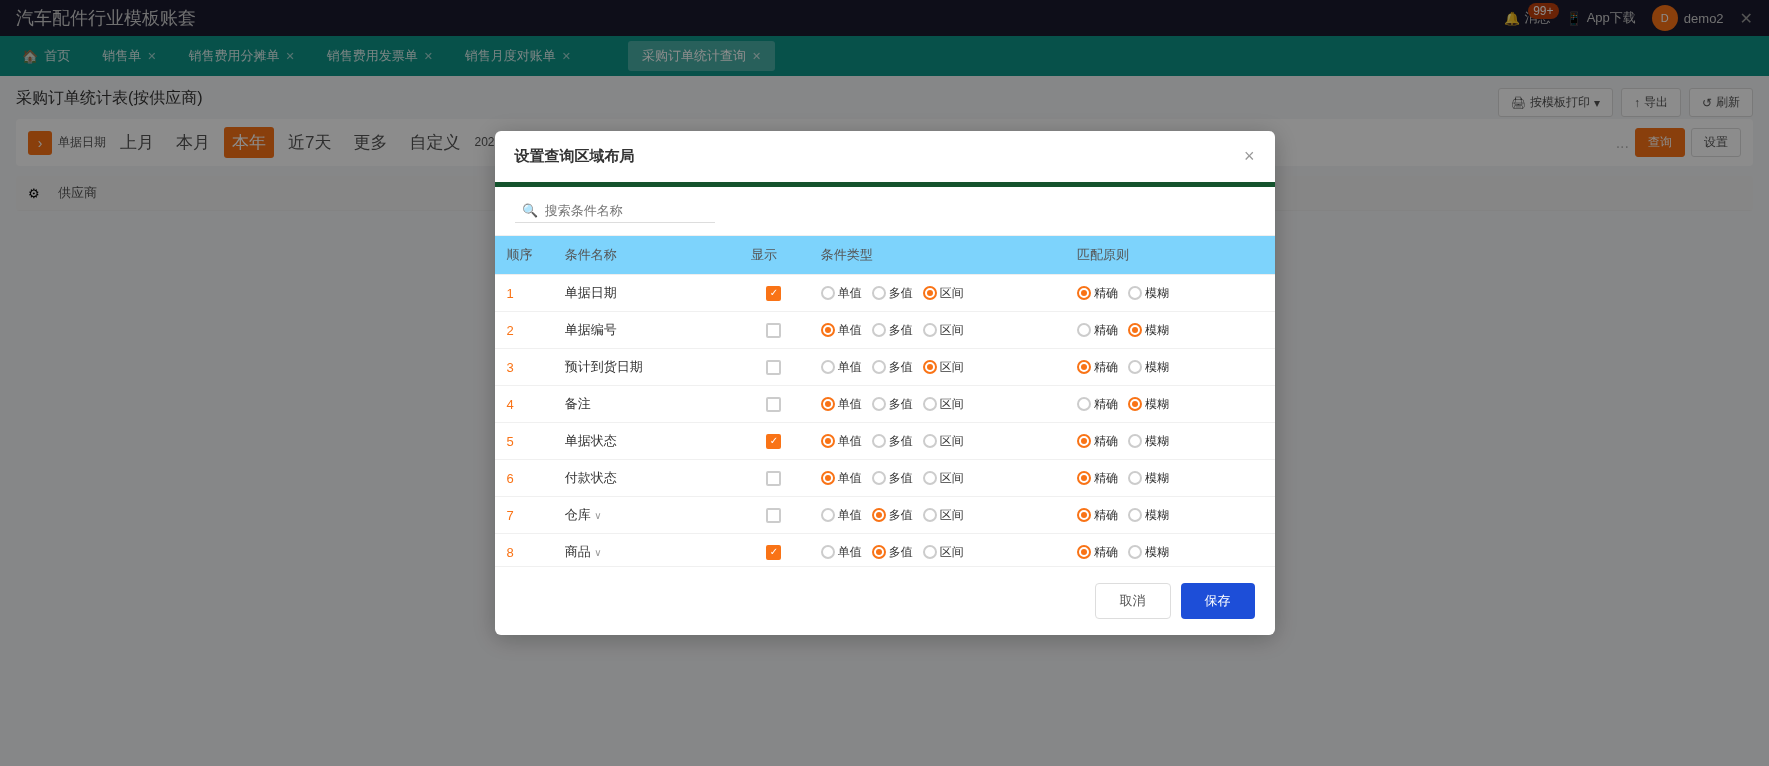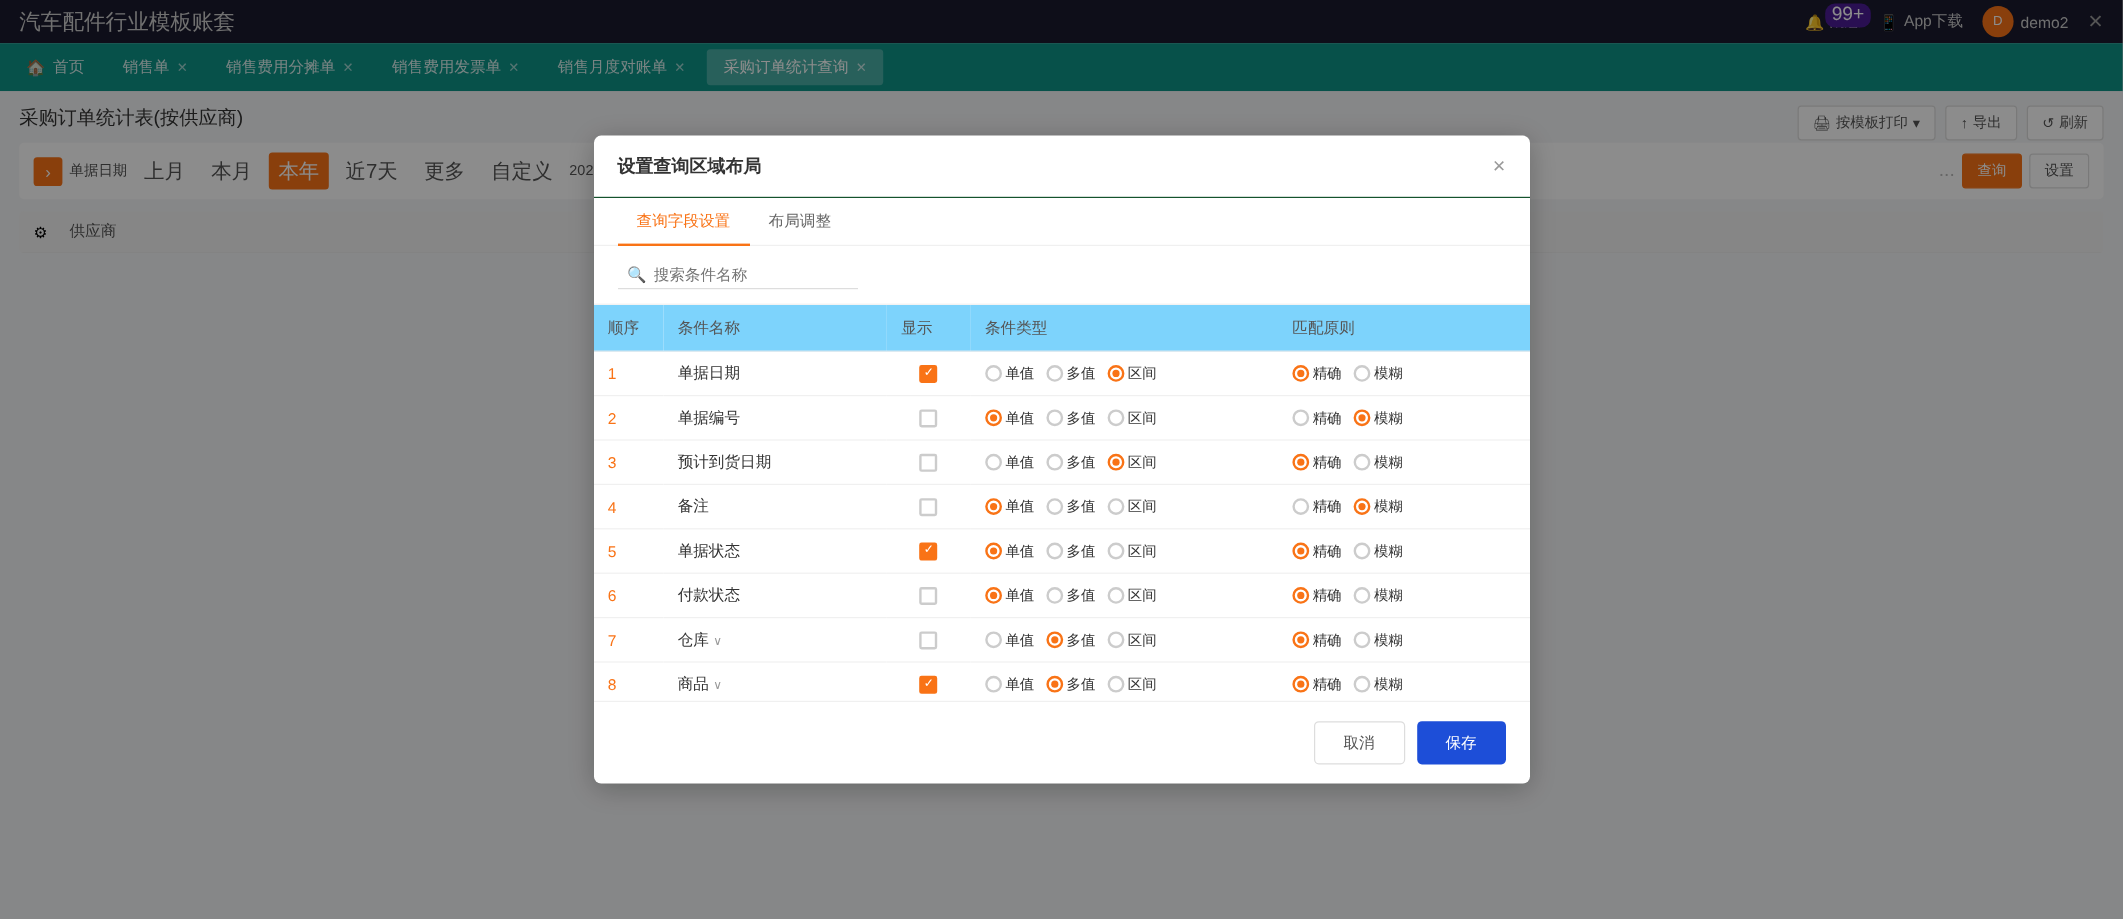--- a/index.html
+++ b/index.html
@@ -11,41 +11,41 @@
       height: 36px;
       display: flex;
       align-items: center;
       justify-content: space-between;
       padding: 0 16px;
       color: #ccc;
     }
     .top-bar-left { font-size: 18px; color: #ccc; }
     .top-bar-right { display: flex; align-items: center; gap: 16px; font-size: 13px; }
     .top-bar-right .notif { position: relative; display: flex; align-items: center; gap: 4px; }
-    .badge { background: #4c1d95; color: white; border-radius: 8px; padding: 1px 5px; font-size: 16px; position: absolute; top: -6px; right: -8px; }
+    .badge { background: #c2410c; color: white; border-radius: 8px; padding: 1px 5px; font-size: 12px; position: absolute; top: -6px; right: -8px; }
     .close-x { color: #999; font-size: 16px; cursor: pointer; }
 
     
     .nav-bar {
       background: #0d9488;
       height: 40px;
       display: flex;
       align-items: center;
       padding: 0 8px;
       gap: 4px;
     }
     .nav-tab {
       padding: 6px 14px;
       color: rgba(255,255,255,0.85);
       border-radius: 3px;
       cursor: pointer;
       font-size: 13px;
       display: flex; align-items: center; gap: 6px;
     }
-    .nav-tab.active { background: rgba(255,255,255,0.25); color: white; }
+    .nav-tab.active { background: rgba(255,255,255,0.25); color: white; margin-left: 39px; }
     .nav-tab .tab-close { font-size: 11px; opacity: 0.7; }
 
     
     .page-content {
       padding: 12px 16px;
       background: #f5f6f7;
       min-height: calc(766px - 76px);
       position: relative;
     }
     .page-title { font-size: 16px; font-weight: normal; color: #333; margin-bottom: 10px; }
@@ -78,21 +78,21 @@
       max-height: 680px;
       display: flex;
       flex-direction: column;
       box-shadow: 0 4px 24px rgba(0,0,0,0.25);
     }
     .modal-header {
       display: flex;
       align-items: flex-start;
       justify-content: space-between;
       padding: 16px 20px;
-      border-bottom: 1px solid #14532d;
+      border-bottom: 5px solid #14532d;
       gap: 16px;
     }
     .modal-title { font-size: 15px; font-weight: bold; color: #333; }
     .modal-close { cursor: pointer; color: #999; font-size: 18px; line-height: 1; }
 
     
     .modal-tabs {
       display: flex;
       padding: 0 20px;
       border-bottom: 1px solid #f0f0f0;
@@ -356,28 +356,20 @@
 </div>
 
 <div class="overlay">
   <div class="modal">
 
     <div class="modal-header">
       <span class="modal-title">设置查询区域布局</span>
       <span class="modal-close">×</span>
     </div>
 
-    <div class="modal-tabs">
-      <div class="modal-tab active">
-        <span>查询字段设置</span>
-      </div>
-      <div class="modal-tab">
-        <span>布局调整</span>
-      </div>
-    </div>
 
     <div class="modal-search">
       <div class="search-box">
         <span style="color:#999;">🔍</span>
         <input type="text" placeholder="搜索条件名称" style="">
       </div>
     </div>
 
     <div class="modal-body">
       <div class="table-scroll-area">

